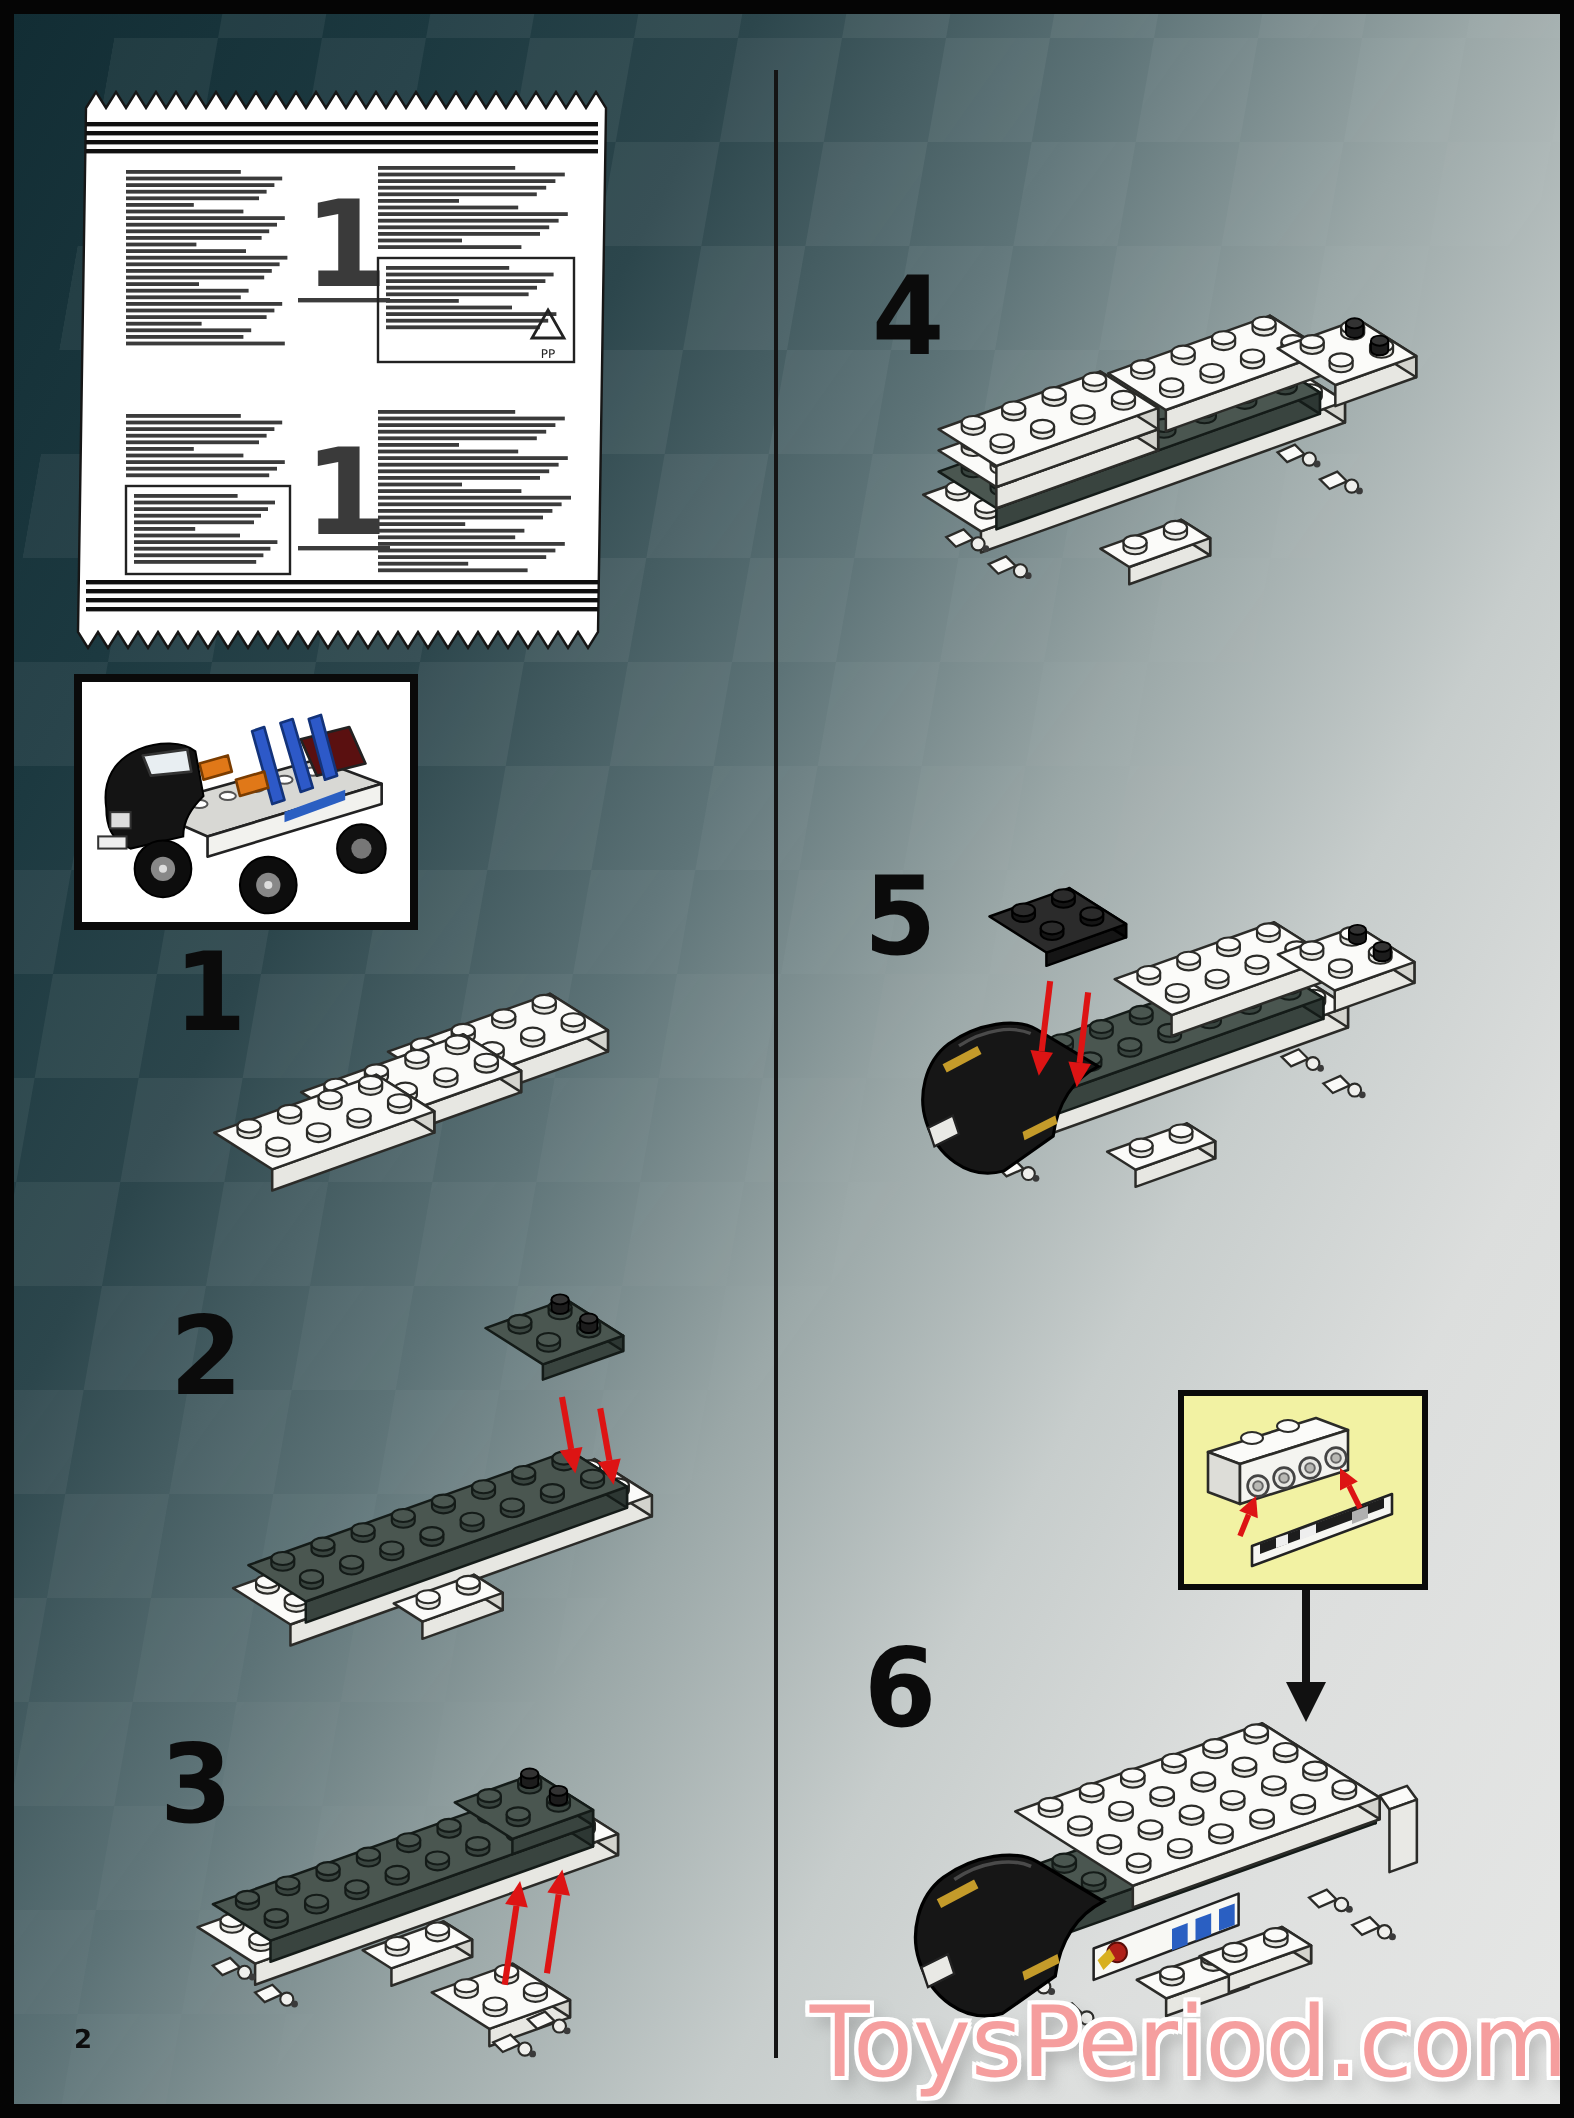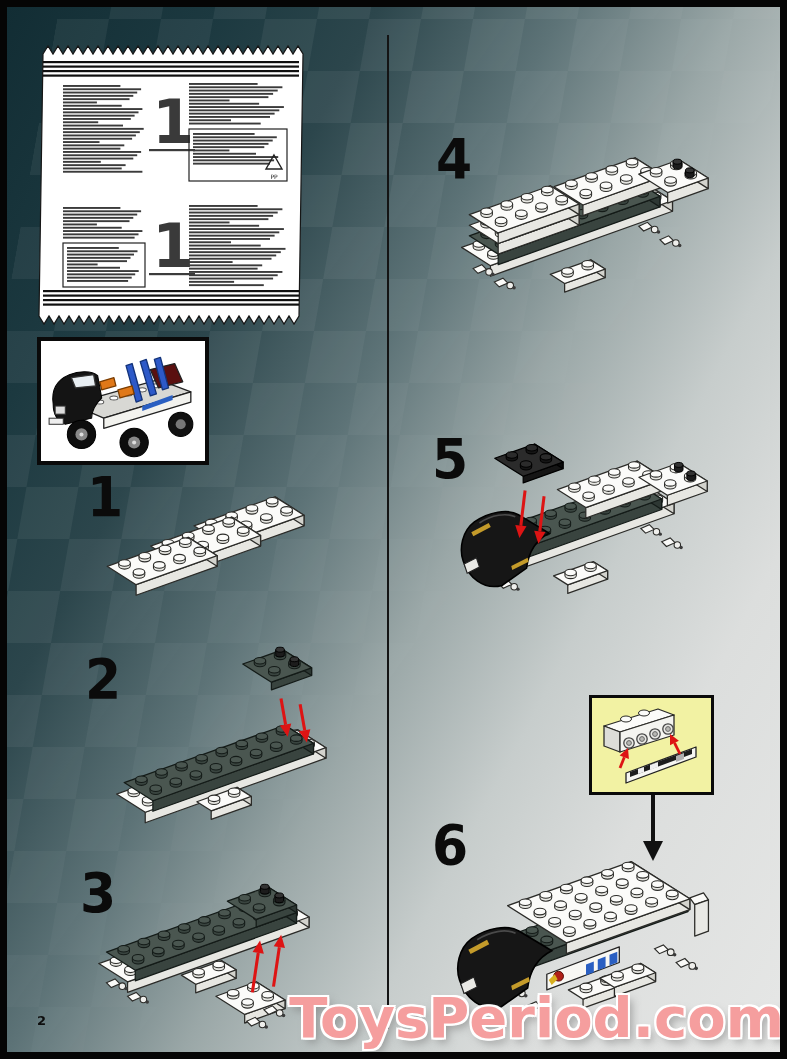--- a/index.html
+++ b/index.html
@@ -17,21 +17,21 @@
   .abs{position:absolute;}
   .bag{left:30px;top:30px;width:268px;height:292px;}
   .preview{left:30px;top:330px;width:172px;height:128px;background:#ffffff;
            border:4px solid #0a0a0a;box-sizing:border-box;}
   .divider{left:380px;top:28px;width:2px;height:994px;background:#141414;}
   .stepnum{position:absolute;font-weight:bold;font-size:52px;line-height:1;color:#0b0b0b;
            transform:scaleY(1.05);}
   .callout{left:582px;top:688px;width:125px;height:100px;background:#f2f2a3;
            border:3px solid #0a0a0a;box-sizing:border-box;}
   .pagenum{left:30px;top:1006px;font-size:13px;font-weight:bold;color:#0d0d0d;}
-  .watermark{position:absolute;right:-4px;bottom:2px;font-size:56px;font-weight:bold;
+  .watermark{position:absolute;right:-4px;bottom:2px;font-size:49px;font-weight:normal;
     color:#f59e9e;white-space:nowrap;z-index:9;
     text-shadow:-2px -2px 0 #fff,2px -2px 0 #fff,-2px 2px 0 #fff,2px 2px 0 #fff,
       0 -2px 0 #fff,0 2px 0 #fff,-2px 0 0 #fff,2px 0 0 #fff,4px 5px 8px rgba(110,110,110,.55);}
   svg{display:block;}
 </style>
 </head>
 <body>
 
 <div class="stage">
   <div class="canvas">

